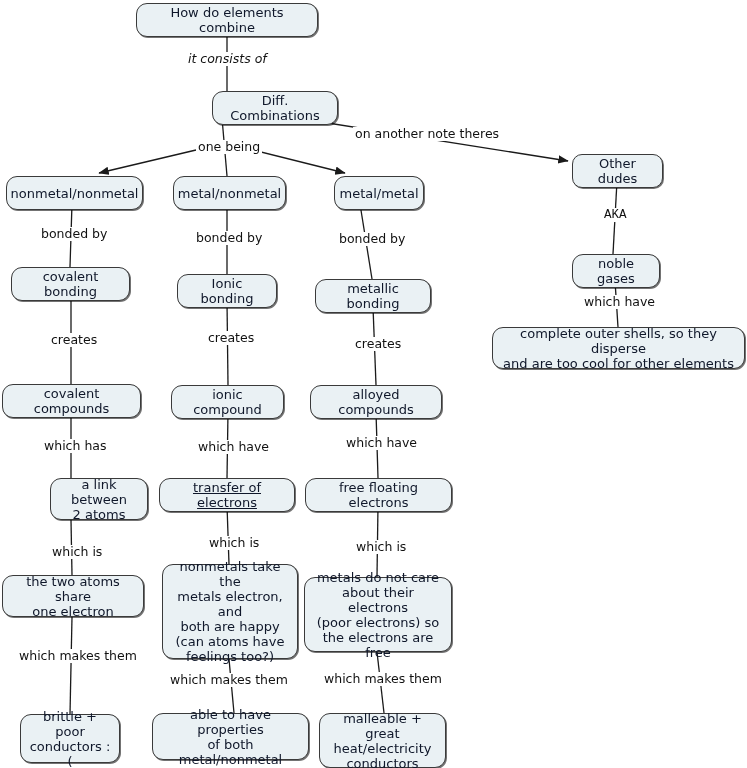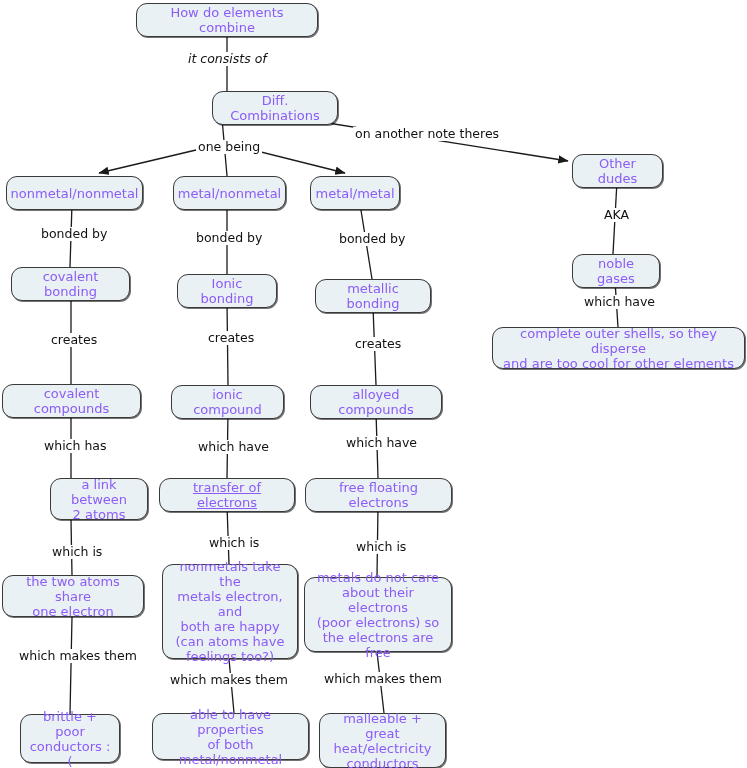--- a/index.html
+++ b/index.html
@@ -22,21 +22,21 @@
     width: 747px;
     height: 768px;
     pointer-events: none;
   }
   .node {
     position: absolute;
     box-sizing: border-box;
     background: #eaf1f4;
     border: 1.4px solid #3a3a3a;
     border-radius: 11px;
-    color: #8b5cf6;
+    color: #0f172a;
     font-size: 13px;
     line-height: 15px;
     text-align: center;
     display: flex;
     align-items: center;
     justify-content: center;
     padding: 16px 7px;
     white-space: pre-line;
     box-shadow: 1px 1px 0 rgba(0,0,0,0.55);
     z-index: 2;
@@ -86,22 +86,22 @@
         <line x1="72" y1="617" x2="70" y2="714" stroke="#1a1a1a" stroke-width="1.3"></line>
         <line x1="229" y1="659" x2="234" y2="713" stroke="#1a1a1a" stroke-width="1.3"></line>
         <line x1="377" y1="652" x2="384" y2="713" stroke="#1a1a1a" stroke-width="1.3"></line>
       </g>
   </svg>
   <div id="node-layer">
       <div class="node" style="left: 136px; top: 3px; width: 182px; height: 27px;">How do elements combine</div>
       <div class="node" style="left: 164px; top: 91px; width: 126px; height: 27px; margin-left: 48px;">Diff. Combinations</div>
       <div class="node" style="left: 6px; top: 176px; width: 137px; height: 28px;">nonmetal/nonmetal</div>
       <div class="node" style="left: 173px; top: 176px; width: 113px; height: 28px;">metal/nonmetal</div>
-      <div class="node" style="left: 310px; top: 176px; width: 90px; height: 28px;">metal/metal</div>
-      <div class="node" style="left: 572px; top: 154px; width: 91px; height: 27px;">Other dudes</div>
+      <div class="node" style="left: 334px; top: 176px; width: 90px; height: 28px;">metal/metal</div>
+      <div class="node" style="left: 572px; top: 154px; width: 91px; height: 27px; border-radius: 10px;">Other dudes</div>
       <div class="node" style="left: 572px; top: 254px; width: 88px; height: 27px;">noble gases</div>
       <div class="node" style="left: 492px; top: 327px; width: 253px; height: 42px;">complete outer shells, so they disperse
 and are too cool for other elements</div>
       <div class="node" style="left: 11px; top: 267px; width: 119px; height: 27px;">covalent bonding</div>
       <div class="node" style="left: 177px; top: 274px; width: 100px; height: 27px;">Ionic bonding</div>
       <div class="node" style="left: 315px; top: 279px; width: 116px; height: 28px;">metallic bonding</div>
       <div class="node" style="left: 2px; top: 384px; width: 139px; height: 27px;">covalent compounds</div>
       <div class="node" style="left: 171px; top: 385px; width: 113px; height: 27px;">ionic compound</div>
       <div class="node" style="left: 310px; top: 385px; width: 132px; height: 27px;">alloyed compounds</div>
       <div class="node" style="left: 22px; top: 478px; width: 98px; height: 42px; margin-left: 28px;">a link between
@@ -124,21 +124,21 @@
       <div class="node" style="left: 152px; top: 713px; width: 157px; height: 47px;">able to have properties
 of both metal/nonmetal</div>
       <div class="node" style="left: 319px; top: 713px; width: 127px; height: 55px;">malleable + great
 heat/electricity
 conductors</div>
     </div>
   <div id="label-layer">
       <div class="link-label" style="left: 186px; top: 52px; font-style: italic;">it consists of</div>
       <div class="link-label" style="left: 196px; top: 140px;">one being</div>
       <div class="link-label" style="left: 353px; top: 127px;">on another note theres</div>
-      <div class="link-label" style="left: 602px; top: 208px;">AKA</div>
+      <div class="link-label" style="left: 602px; top: 208px; font-family: Liberation Mono, monospace;">AKA</div>
       <div class="link-label" style="left: 582px; top: 295px;">which have</div>
       <div class="link-label" style="left: 39px; top: 227px;">bonded by</div>
       <div class="link-label" style="left: 194px; top: 231px;">bonded by</div>
       <div class="link-label" style="left: 337px; top: 232px;">bonded by</div>
       <div class="link-label" style="left: 49px; top: 333px;">creates</div>
       <div class="link-label" style="left: 206px; top: 331px;">creates</div>
       <div class="link-label" style="left: 353px; top: 337px;">creates</div>
       <div class="link-label" style="left: 42px; top: 439px;">which has</div>
       <div class="link-label" style="left: 196px; top: 440px;">which have</div>
       <div class="link-label" style="left: 344px; top: 436px;">which have</div>

